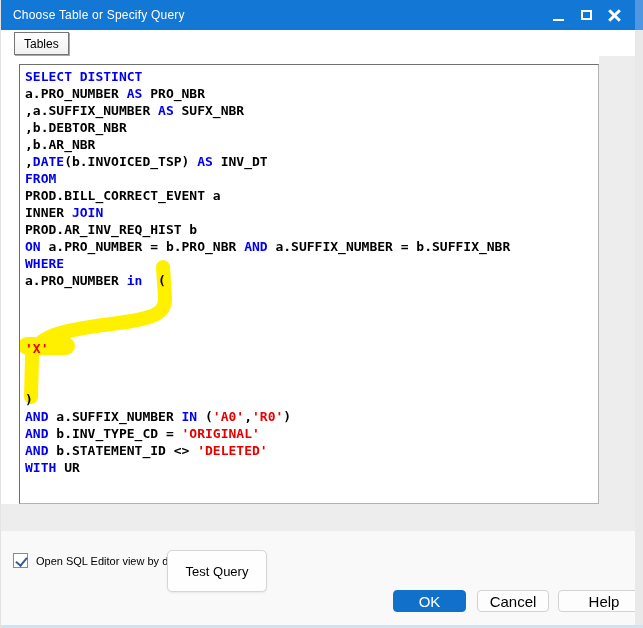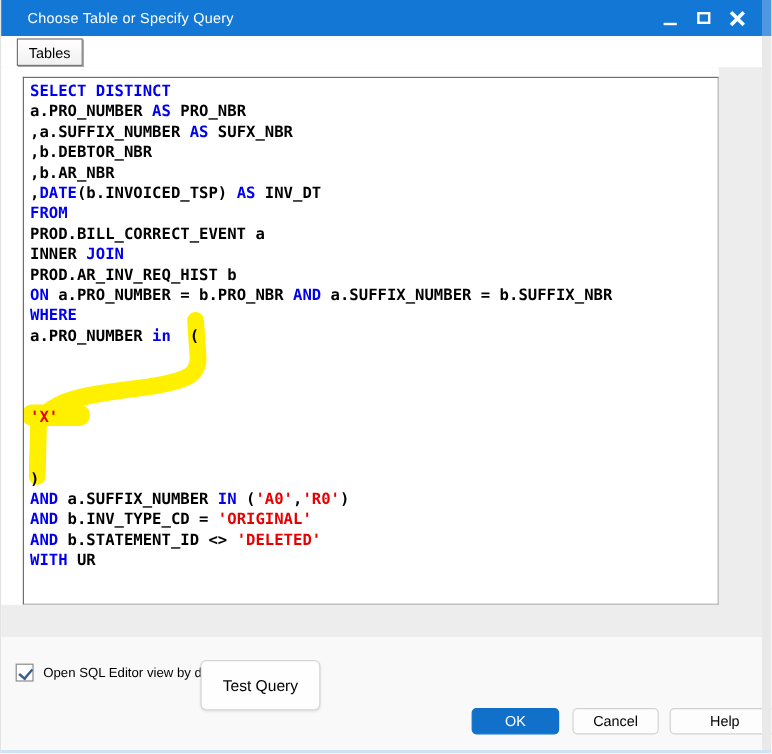--- a/index.html
+++ b/index.html
@@ -7,21 +7,21 @@
   body { width:643px; height:628px; font-family:"Liberation Sans", sans-serif; position:relative; overflow:hidden; }
 
   #window { position:absolute; inset:0; background:#ffffff; border-left:1px solid #e3e3e3; }
 
   
   .titlebar { position:absolute; left:0; top:0; width:635px; height:30px;
               background:var(--c-titlebar,#1377d5); display:flex; align-items:center; }
   .titlebar-side { position:absolute; right:0; top:0; width:8px; height:30px; background:#4f97e0; }
   .frame-right { position:absolute; right:0; top:30px; width:8px; bottom:3px; background:#e9e9e9; }
   .frame-bottom { position:absolute; left:0; right:0; bottom:0; height:3px; background:#cfe3f6; }
-  .title { color:#ffffff; font-size:12px; padding-left:22px; letter-spacing:.2px; }
+  .title { color:#ffffff; font-size:12px; padding-left:12px; letter-spacing:.2px; }
   .controls { position:absolute; right:8px; top:0; height:30px; display:flex; }
   .ctrl { width:28px; height:30px; display:flex; align-items:center; justify-content:center; cursor:default; }
   .ico-min { width:11px; height:2px; background:#fff; margin-top:9px; }
   .ico-max { width:11px; height:10px; border:2px solid #fff; }
   .ico-close { position:relative; width:13px; height:13px; }
   .ico-close::before,.ico-close::after { content:""; position:absolute; left:5px; top:-1px; width:3px; height:15px; background:#fff; }
   .ico-close::before { transform:rotate(45deg); }
   .ico-close::after { transform:rotate(-45deg); }
 
   
@@ -49,21 +49,21 @@
 
   
   .chkrow { position:absolute; left:12px; top:553px; display:flex; align-items:center; }
   .checkbox { width:15px; height:15px; background:#fff; border:1px solid #8a8a8a; position:relative; cursor:default; }
   .checkbox.checked::after { content:""; position:absolute; left:4px; top:1px; width:5px; height:9px;
        border:solid #3b5a92; border-width:0 2px 2px 0; transform:rotate(40deg); }
   .chklabel { font-size:11px; color:#000; margin-left:8px; }
   .btn-test { position:absolute; left:166px; top:550px; width:100px; height:42px; background:#fefefe;
        border:1px solid #d6d6d6; border-radius:5px; font-size:13px; color:#000;
        box-shadow:0 1px 2px rgba(0,0,0,.08); font-family:"Liberation Sans",sans-serif; }
-  .dlgbtn { position:absolute; top:590px; height:22px; border-radius:4px; font-size:12px;
+  .dlgbtn { position:absolute; top:590px; height:22px; border-radius:4px; font-size:15px;
        font-family:"Liberation Sans",sans-serif; border:1px solid #d2d2d2; background:#fdfdfd; color:#000; }
   .btn-ok { left:392px; width:73px; background:var(--c-primary,#1170c9); border-color:var(--c-primary,#1170c9); color:#fff; }
   .btn-cancel { left:476px; width:72px; }
   .btn-help { left:557px; width:92px; }
 </style>
 </head>
 <body>
 
 <div id="window">
 

